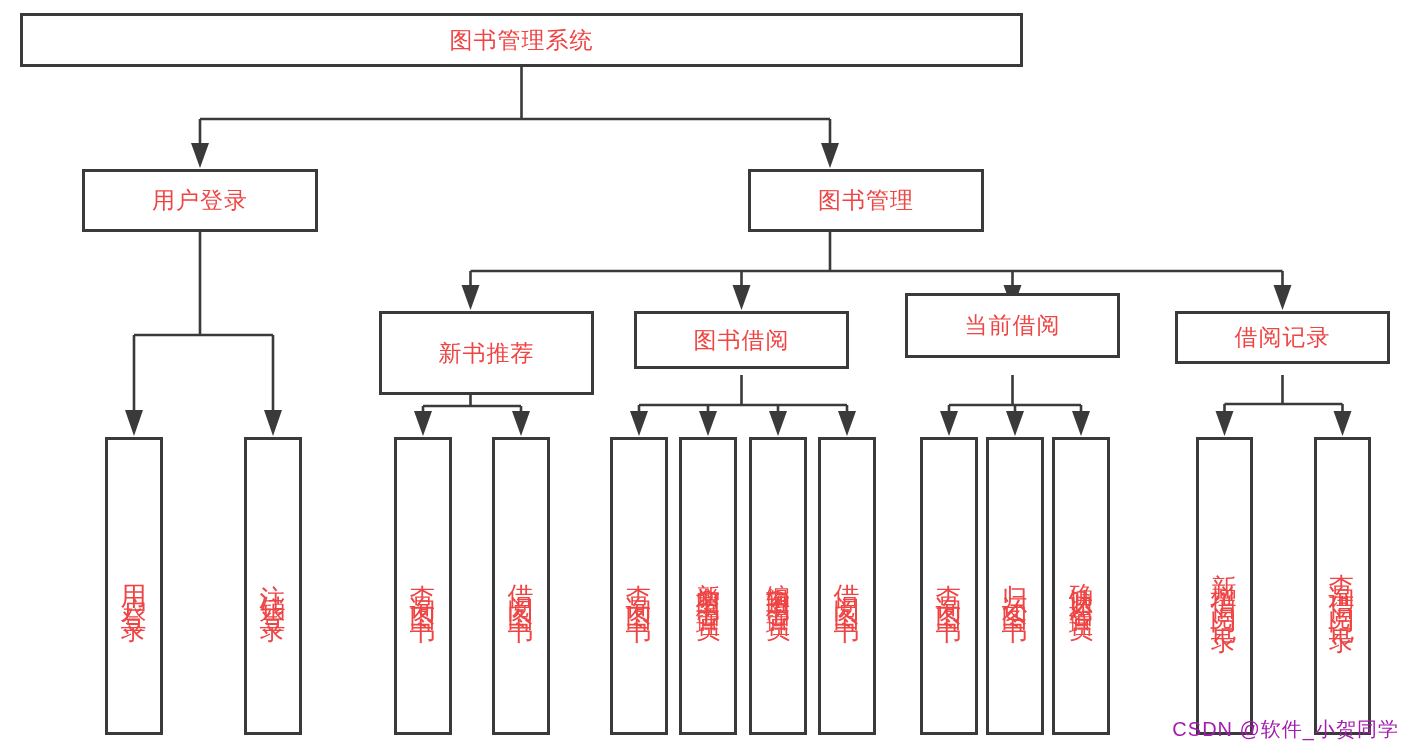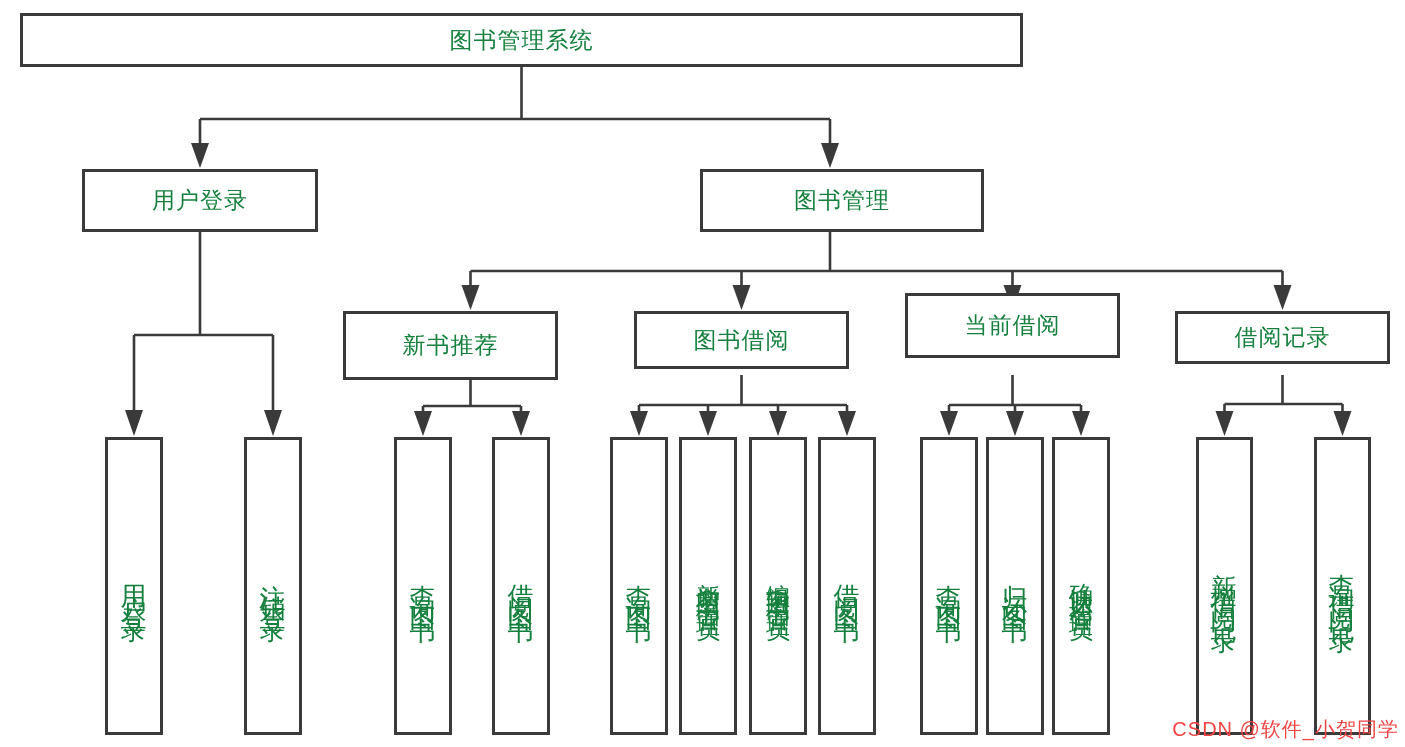--- a/index.html
+++ b/index.html
@@ -10,21 +10,21 @@
     background: #ffffff;
     overflow: hidden;
     font-family: "Liberation Sans", sans-serif;
   }
   #wires { position: absolute; left: 0; top: 0; z-index: 0; }
   .box {
     position: absolute;
     box-sizing: border-box;
     background: #ffffff;
     border: 3px solid #3a3a3a;
-    color: #15803d;
+    color: #ef4444;
     z-index: 1;
   }
   .box.h {
     display: flex;
     align-items: center;
     justify-content: center;
     font-size: 23px;
     letter-spacing: 1px;
   }
   .box.v {
@@ -40,21 +40,21 @@
   .box.v.long {
     font-size: 24px;
     letter-spacing: 5px;
   }
   #watermark {
     position: absolute;
     right: 6px;
     top: 716px;
     z-index: 2;
     font-size: 20px;
-    color: #ef4444;
+    color: #a21caf;
     letter-spacing: 1px;
     white-space: nowrap;
   }
 </style>
 </head>
 <body>
 
 <div id="canvas">
 
   <svg id="wires" width="1405" height="747" viewBox="0 0 1405 747">
@@ -93,23 +93,23 @@
       <polygon points="1006,411 1024,411 1015,436"></polygon>
       <polygon points="1072,411 1090,411 1081,436"></polygon>
       <polygon points="1215.5,411 1233.5,411 1224.5,436"></polygon>
       <polygon points="1333.5,411 1351.5,411 1342.5,436"></polygon>
     </g>
   </svg>
 
   <div class="box h" style="left:20px; top:13px; width:1003px; height:54px">图书管理系统</div>
 
   <div class="box h" style="left:82px; top:169px; width:236px; height:63px">用户登录</div>
-  <div class="box h" style="left:700px; top:169px; width:284px; height:63px">图书管理</div>
+  <div class="box h" style="left:748px; top:169px; width:236px; height:63px">图书管理</div>
 
-  <div class="box h" style="left:343px; top:311px; width:215px; height:69px">新书推荐</div>
+  <div class="box h" style="left:379px; top:311px; width:215px; height:84px">新书推荐</div>
   <div class="box h" style="left:634px; top:311px; width:215px; height:58px">图书借阅</div>
   <div class="box h" style="left:905px; top:293px; width:215px; height:65px">当前借阅</div>
   <div class="box h" style="left:1175px; top:311px; width:215px; height:53px">借阅记录</div>
 
   <div class="box v" style="left:105px; width:58px">用户登录</div>
   <div class="box v" style="left:244px; width:58px">注销登录</div>
 
   <div class="box v" style="left:394px; width:58px">查询图书</div>
   <div class="box v" style="left:492px; width:58px">借阅图书</div>
 

